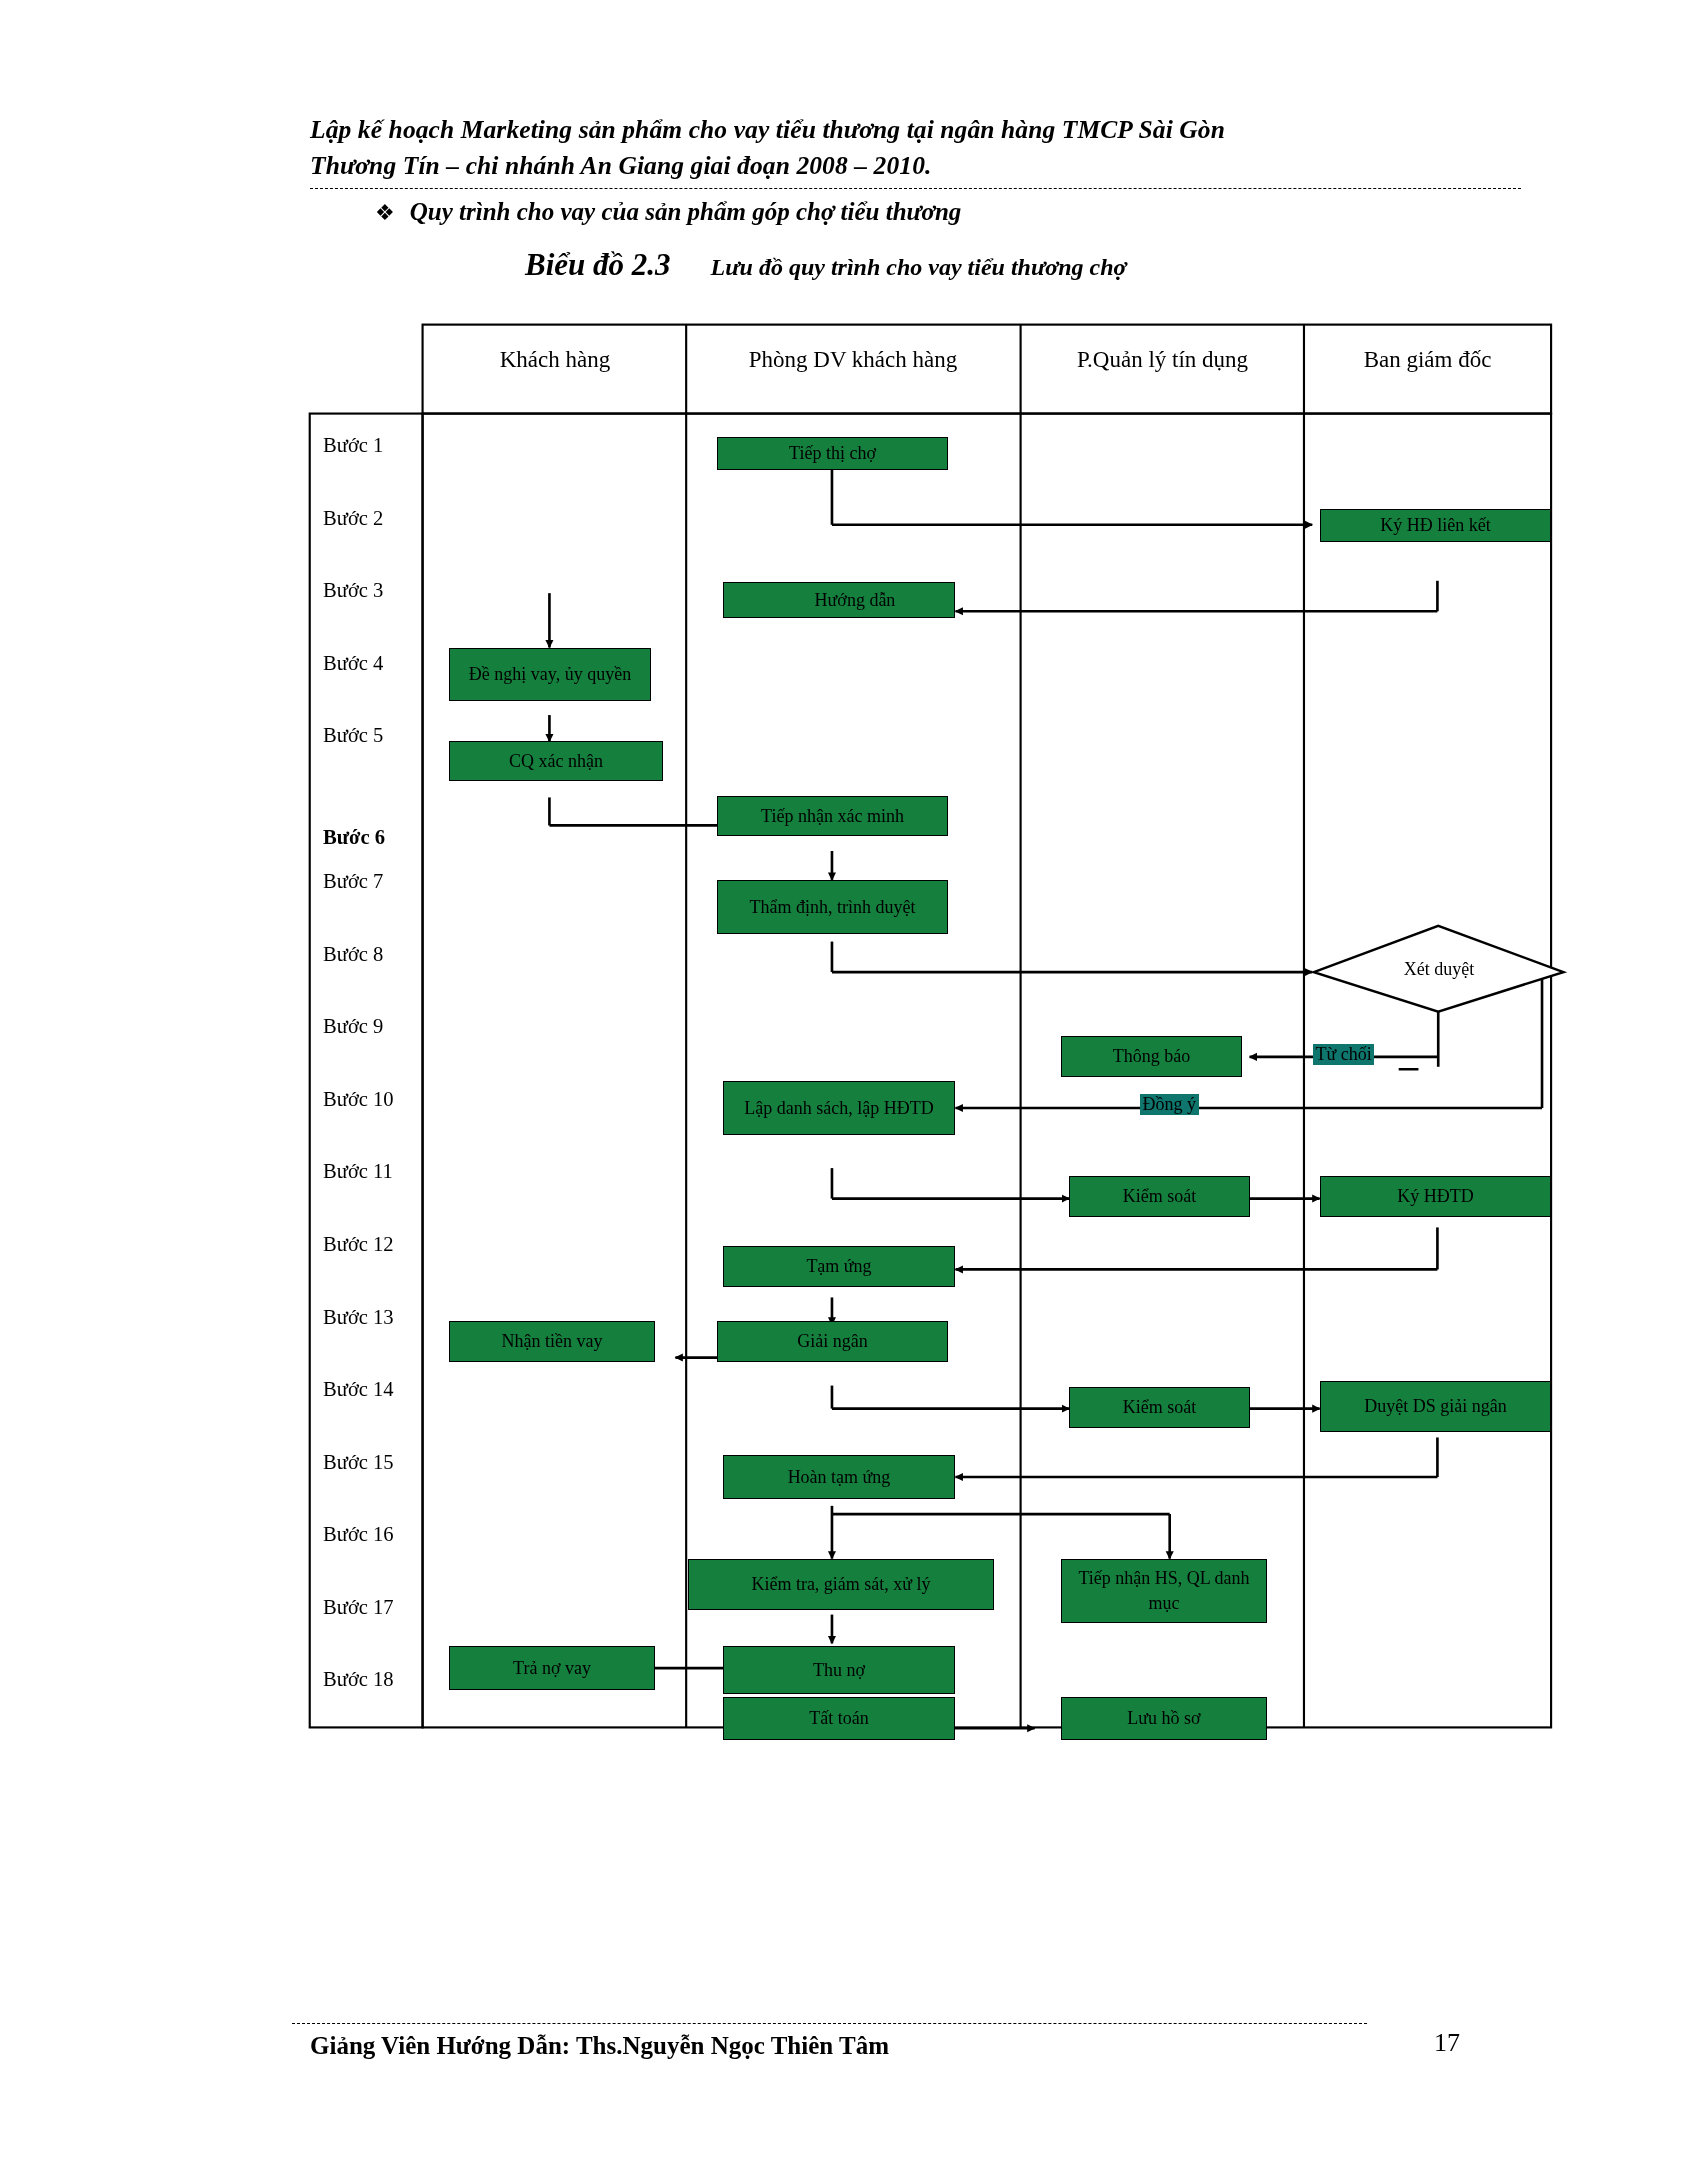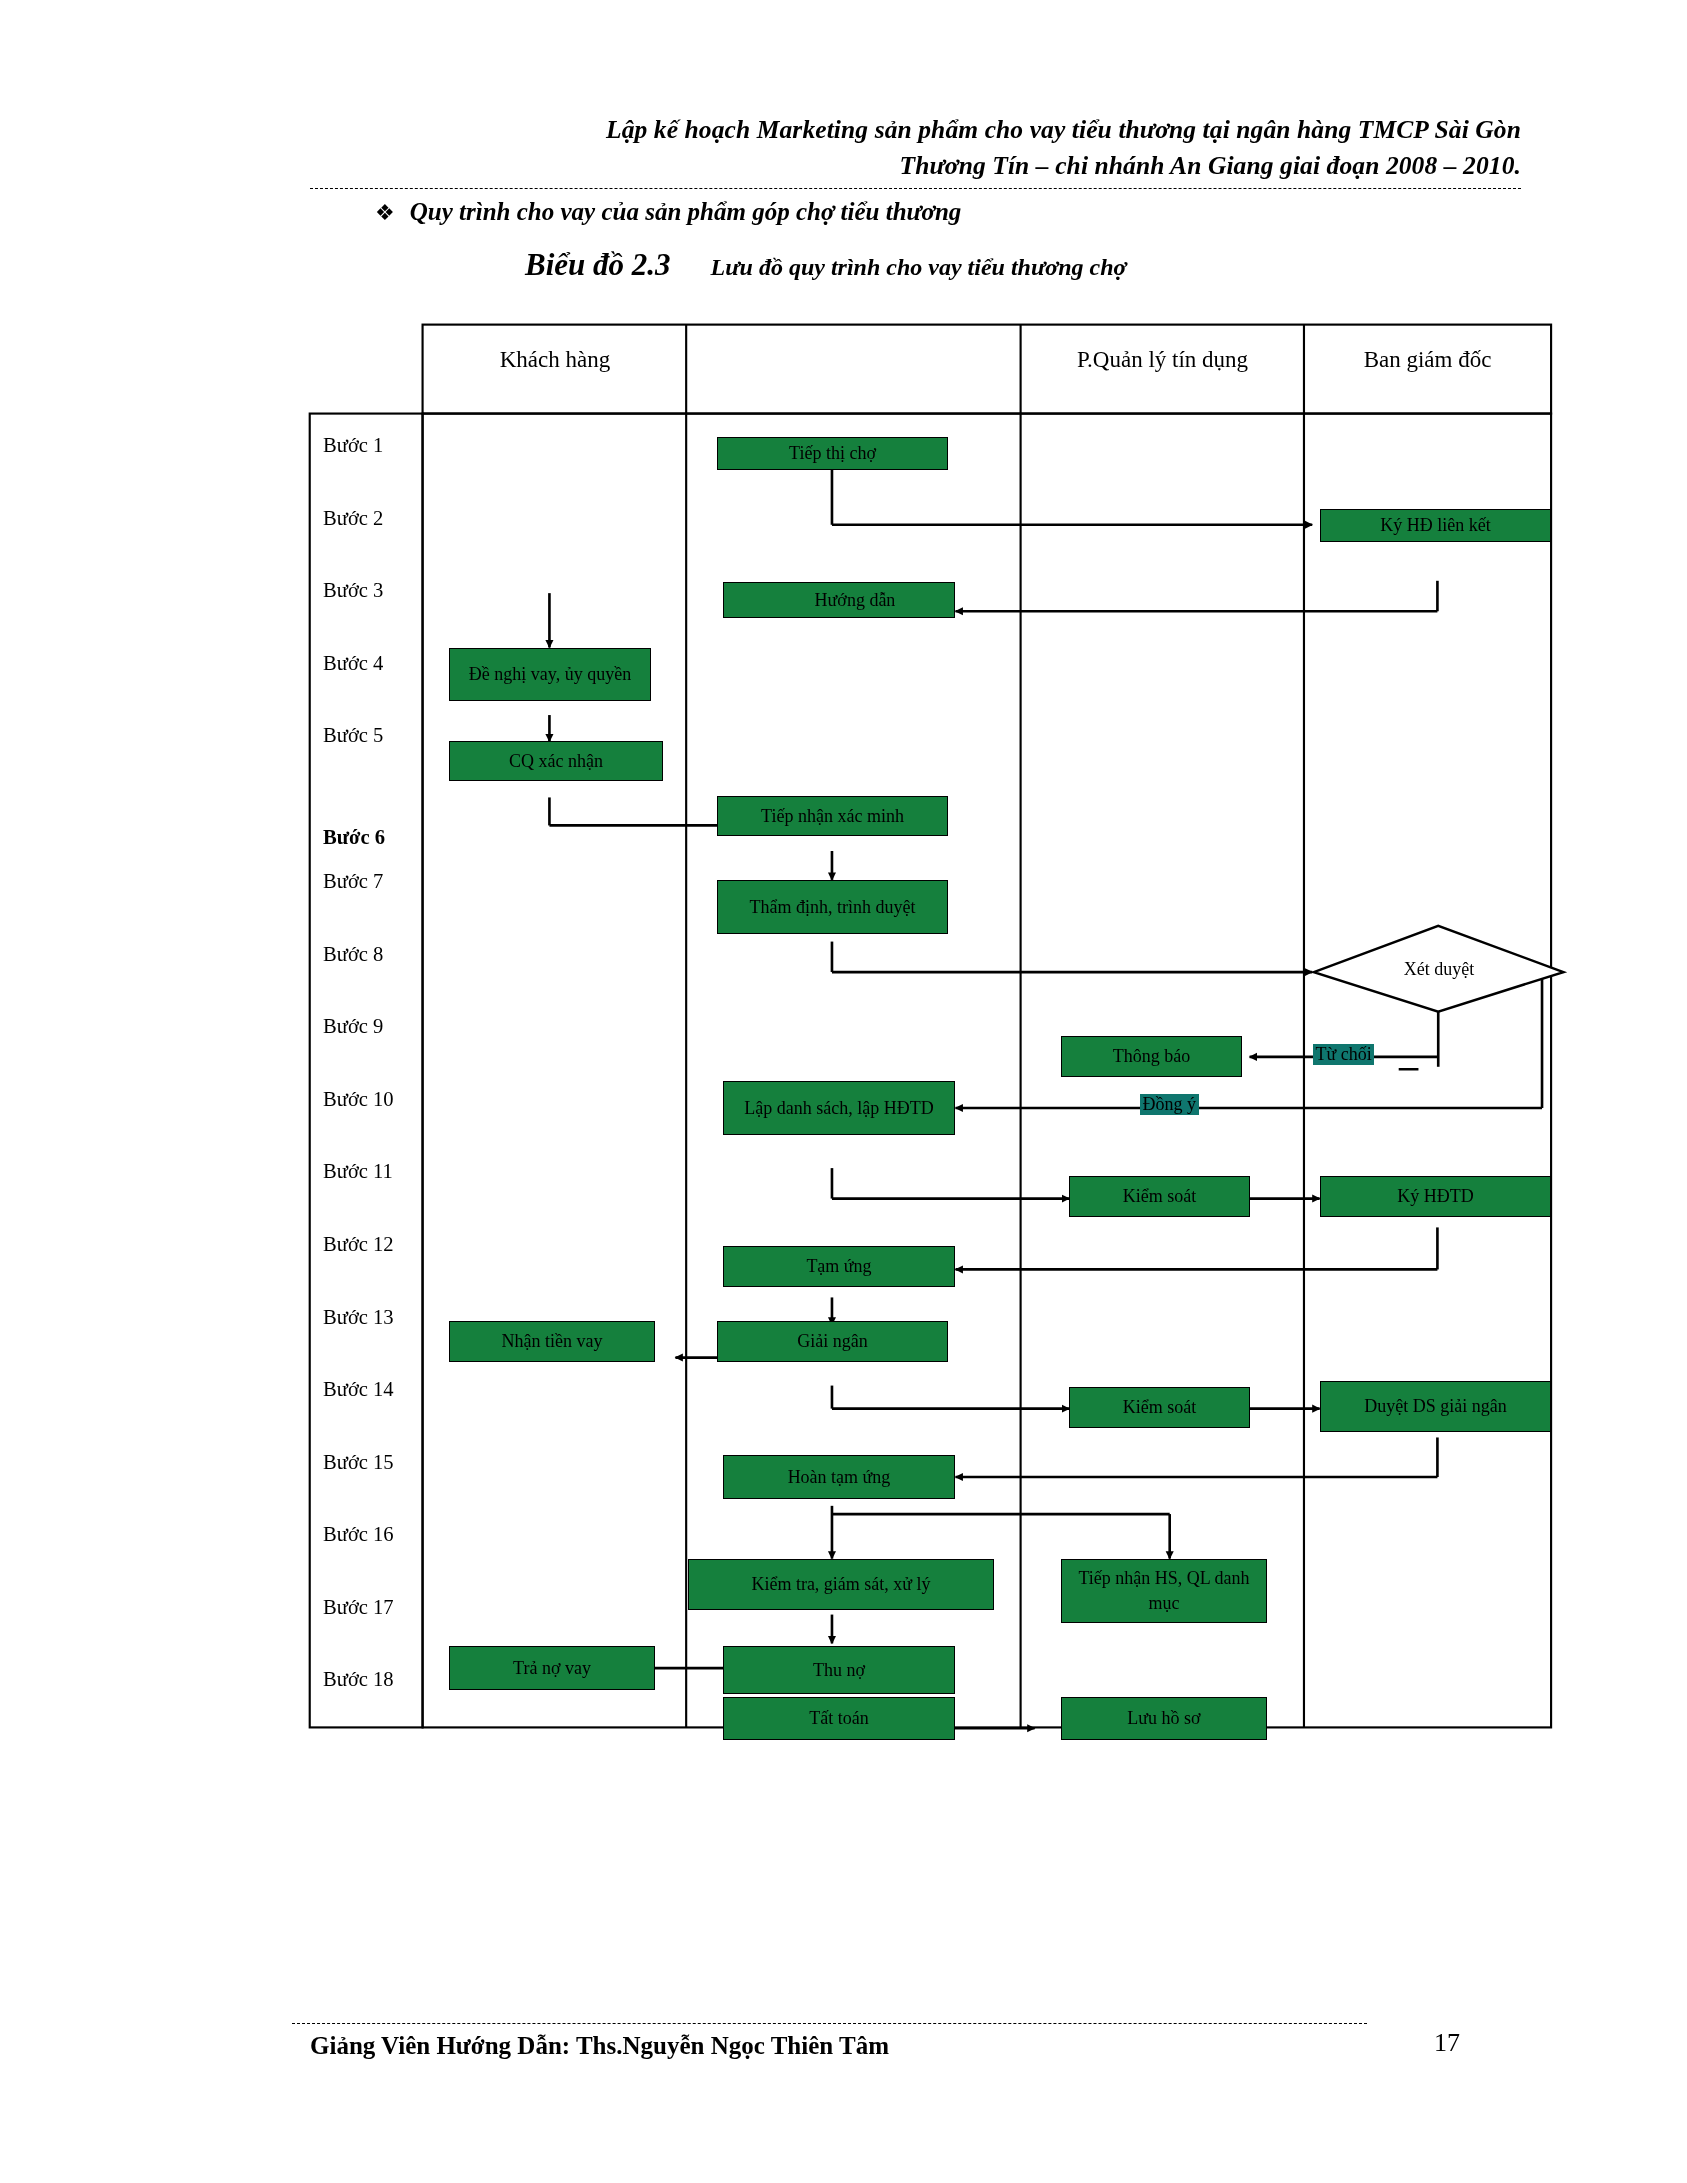--- a/index.html
+++ b/index.html
@@ -15,21 +15,20 @@
     color: #000000;
     overflow: hidden;
   }
 
   
   #header-block {
     position: absolute;
     left: 310px;
     top: 112px;
     width: 1211px;
-    text-align: right;
   }
   .hdr-line {
     font-style: italic;
     font-weight: bold;
     font-size: 25.5px;
     line-height: 36px;
     letter-spacing: 0.1px;
     white-space: nowrap;
   }
   #header-rule {
@@ -291,20 +290,21 @@
 
       <path d="M 1010,2062 L 1010,2095" marker-end="url(#ah)"></path>
 
       <path d="M 1140,2098 L 1256,2098" marker-end="url(#ah)"></path>
 
       <path d="M 1595,1180 L 1746,1124 L 1898,1180 L 1746,1228 Z" stroke-width="3" fill="#fff"></path>
     </g>
   </svg>
 
   <div class="col-head" style="left:423px; top:325px; width:264px; height:89px;">Khách hàng</div>
+  <div class="col-head" style="left:686px; top:325px; width:334px; height:89px; padding:18px 58px 0;">Phòng DV khách hàng</div>
   <div class="col-head" style="left:1021px; top:325px; width:283px; height:89px;">P.Quản lý tín dụng</div>
   <div class="col-head" style="left:1304px; top:325px; width:247px; height:89px;">Ban giám đốc</div>
 
   <div class="step-label" style="top:434px;">Bước 1</div>
   <div class="step-label" style="top:507px;">Bước 2</div>
   <div class="step-label" style="top:579px;">Bước 3</div>
   <div class="step-label" style="top:652px;">Bước 4</div>
   <div class="step-label" style="top:724px;">Bước 5</div>
   <div class="step-label" style="top:826px;font-weight:bold;">Bước 6</div>
   <div class="step-label" style="top:870px;">Bước 7</div>

